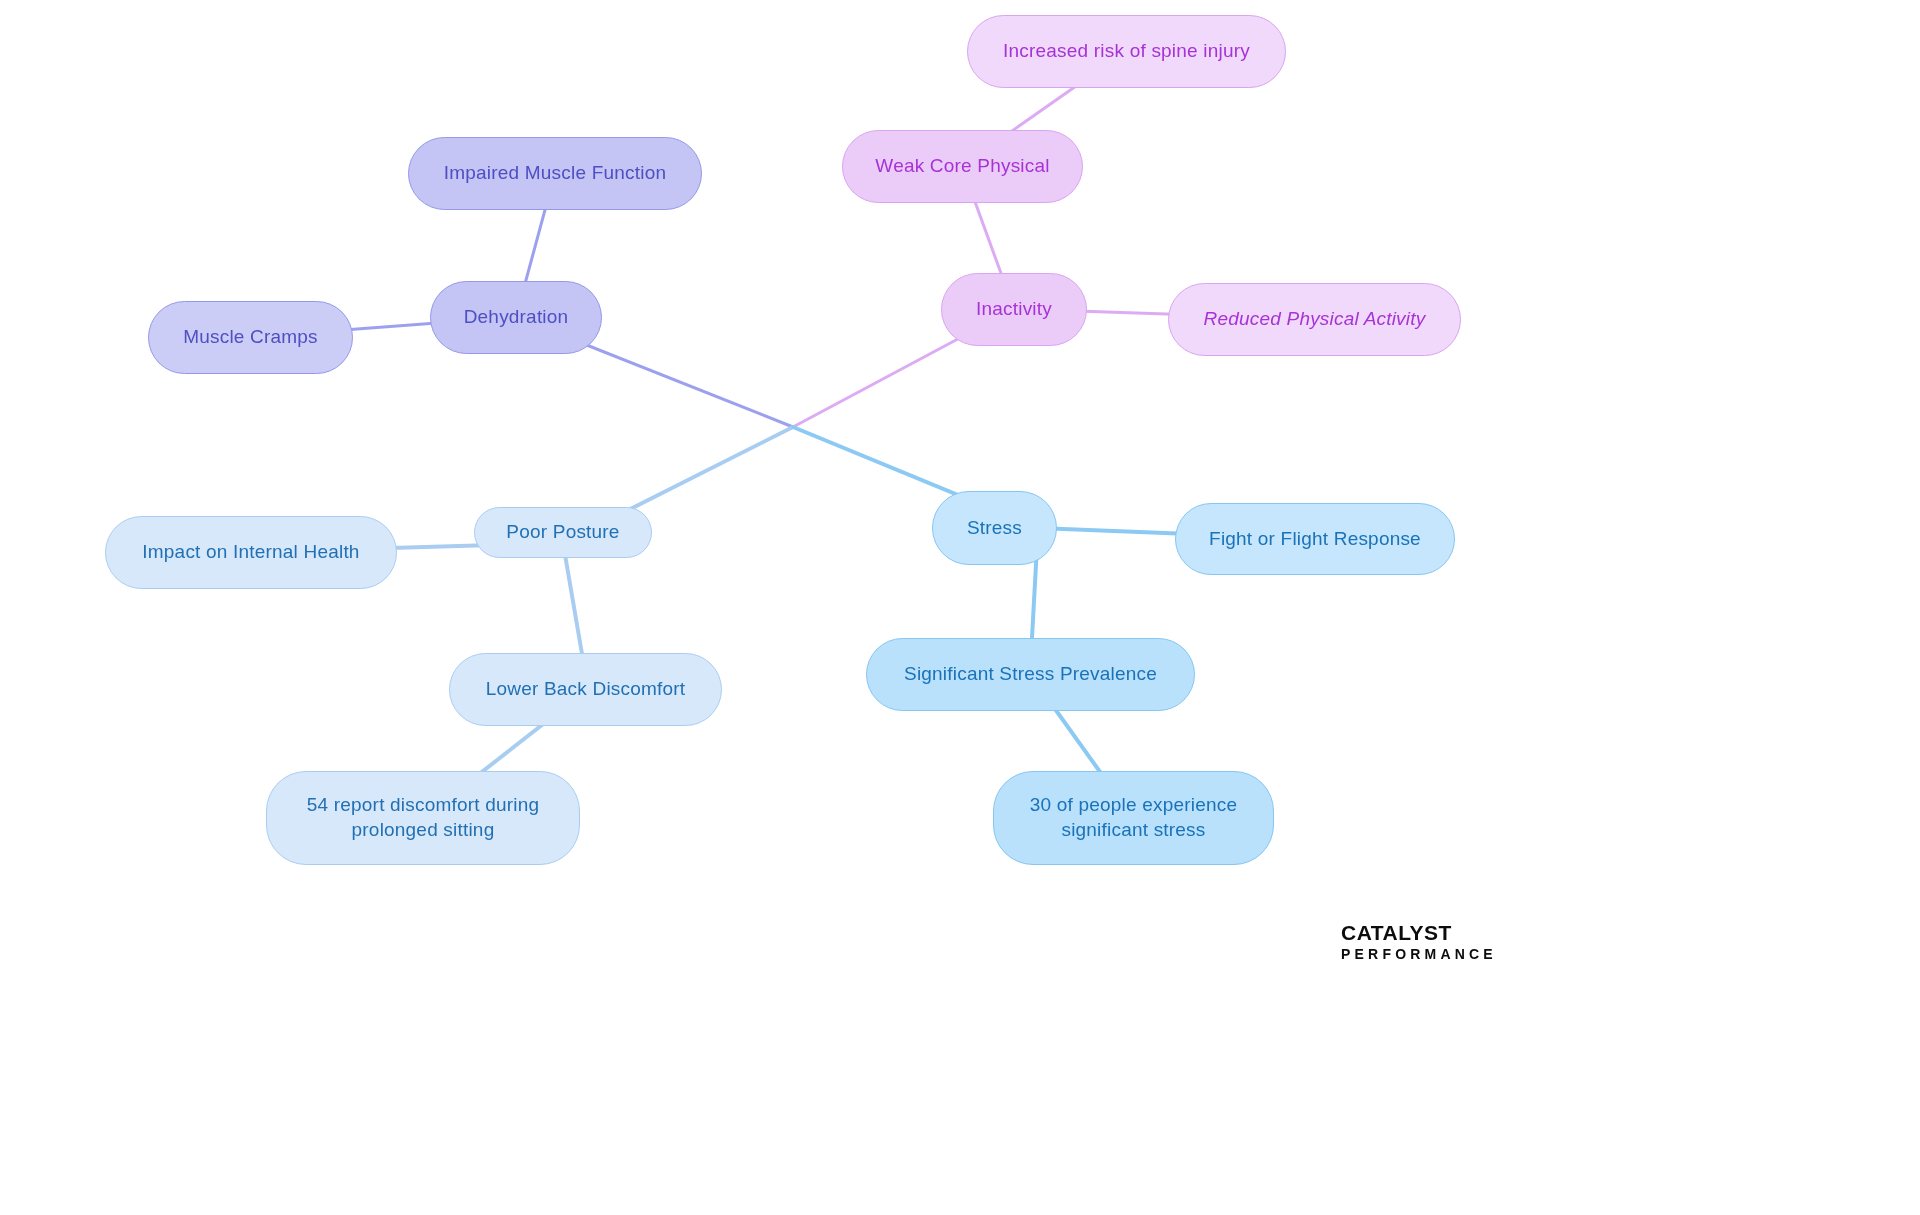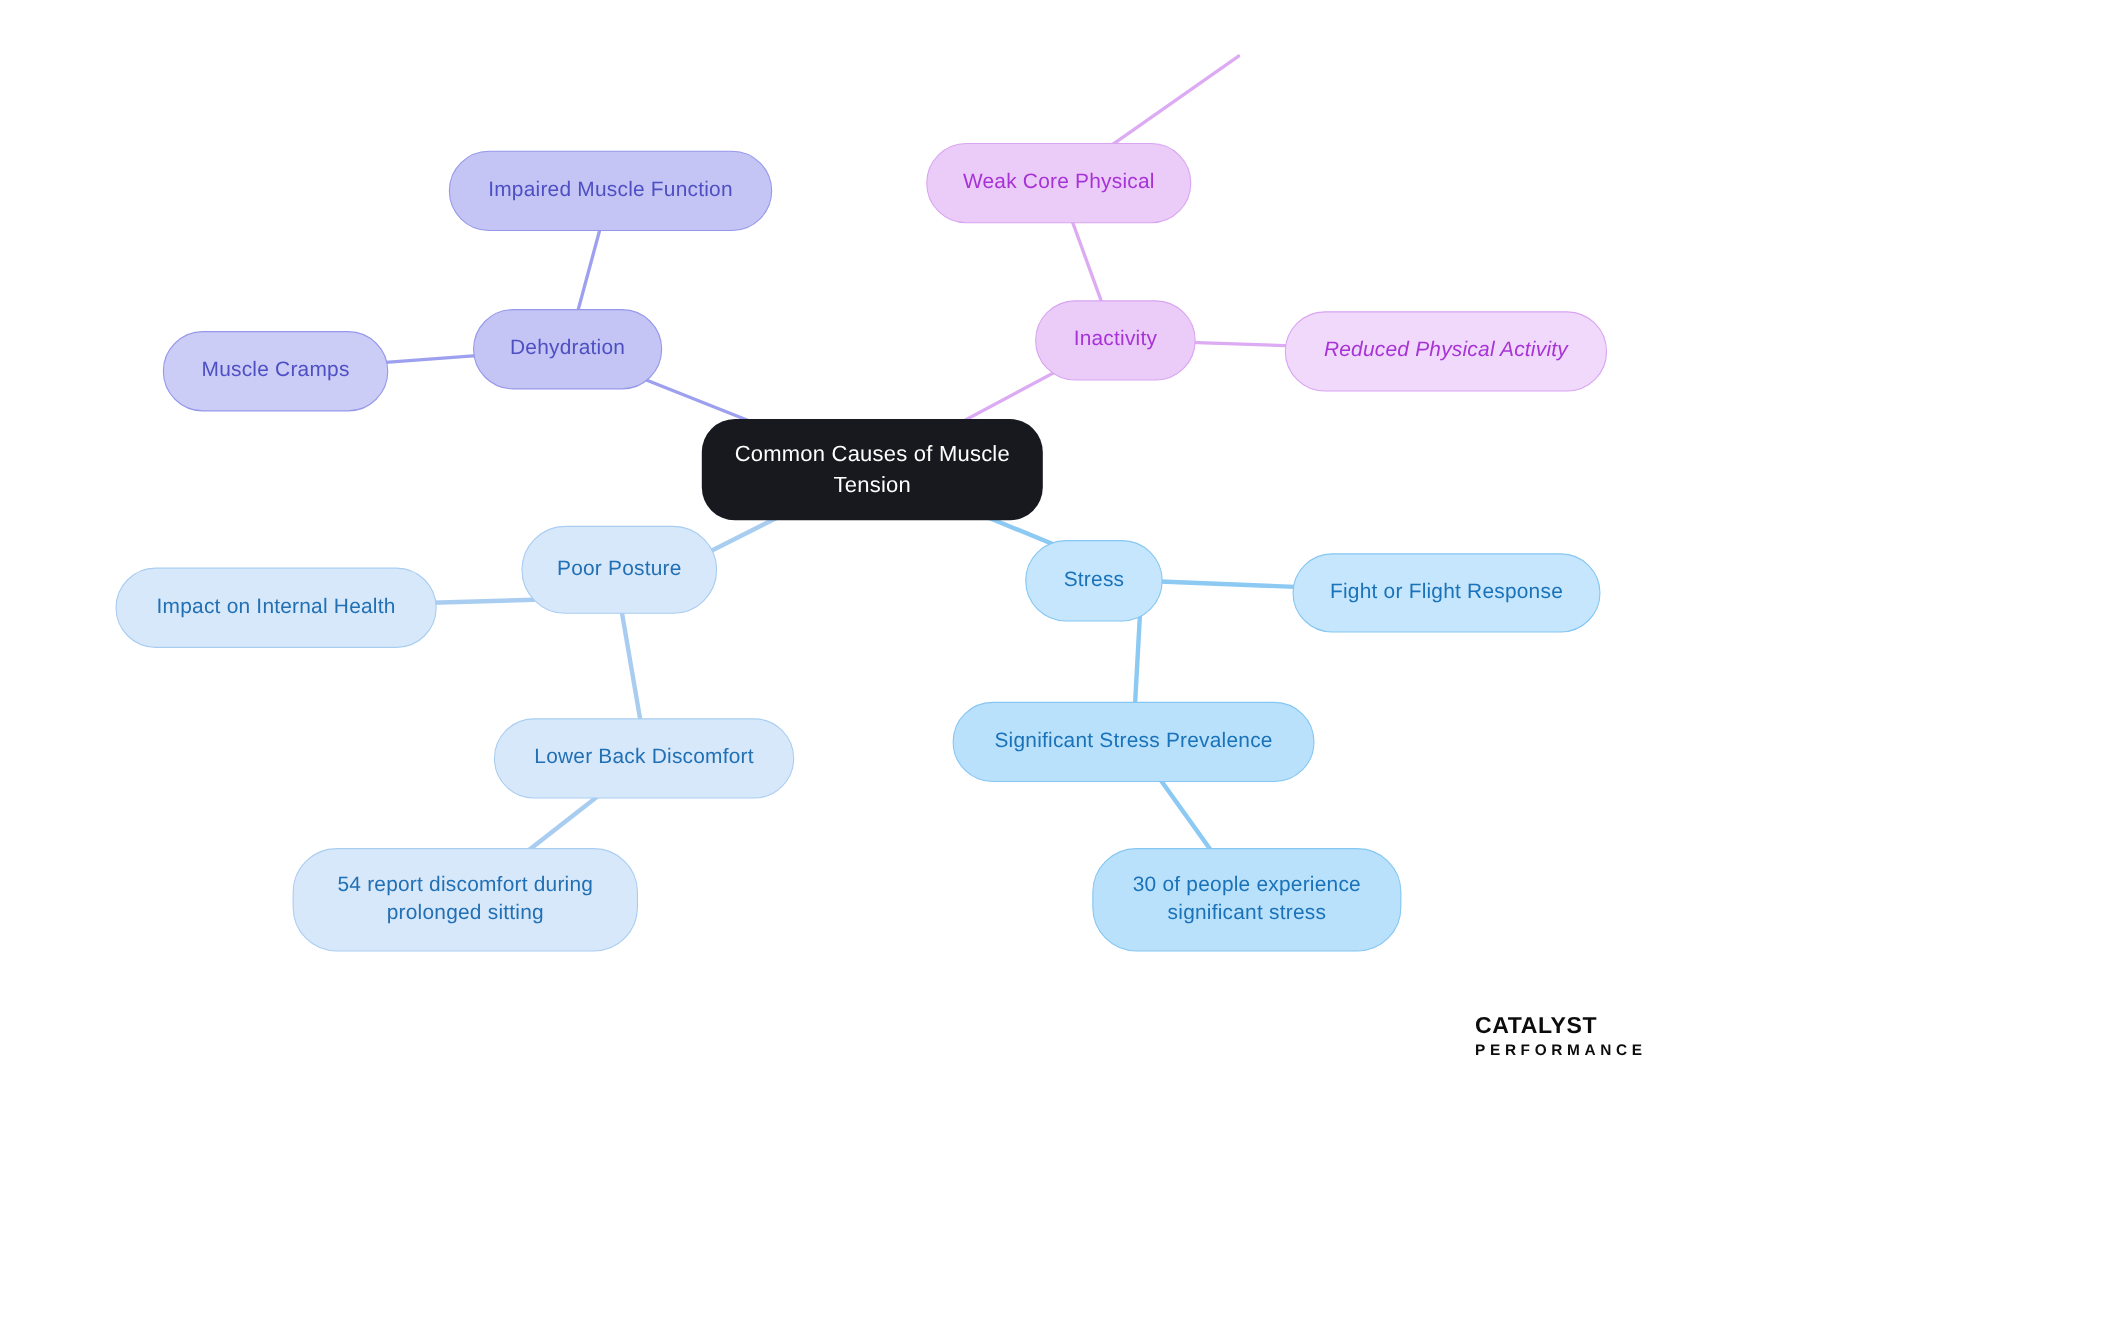--- a/index.html
+++ b/index.html
@@ -130,31 +130,31 @@
     <line class="edge edge-posture" x1="563" y1="543" x2="251" y2="552"></line>
     <line class="edge edge-posture" x1="563" y1="543" x2="588" y2="689"></line>
     <line class="edge edge-posture" x1="588" y1="689" x2="423" y2="818"></line>
 
     <line class="edge edge-stress" x1="793" y1="427" x2="1038" y2="528"></line>
     <line class="edge edge-stress" x1="1038" y1="528" x2="1315" y2="539"></line>
     <line class="edge edge-stress" x1="1038" y1="528" x2="1030" y2="674"></line>
     <line class="edge edge-stress" x1="1030" y1="674" x2="1133" y2="818"></line>
   </svg>
 
-  <div class="node node-center" style="left:638px; top:381px; width:310px; height:92px;">Common Causes of Muscle Tension</div>
 
   <div class="node b-dehydration" style="left:408px; top:137px; width:294px; height:73px;">Impaired Muscle Function</div>
   <div class="node b-dehydration" style="left:430px; top:281px; width:172px; height:73px;">Dehydration</div>
   <div class="node b-dehydration-light" style="left:148px; top:301px; width:205px; height:73px;">Muscle Cramps</div>
 
   <div class="node b-inactivity" style="left:842px; top:130px; width:241px; height:73px;">Weak Core Physical</div>
+  <div class="node b-inactivity-light" style="left:967px; top:15px; width:319px; height:73px;">Increased risk of spine injury</div>
   <div class="node b-inactivity" style="left:941px; top:273px; width:146px; height:73px;text-align:center;">Inactivity</div>
   <div class="node b-inactivity-light" style="left:1168px; top:283px; width:293px; height:73px;font-style:italic;">Reduced Physical Activity</div>
 
-  <div class="node b-posture" style="left:474px; top:478px; width:178px; height:80px;">Poor Posture</div>
+  <div class="node b-posture" style="left:474px; top:507px; width:178px; height:51px;">Poor Posture</div>
   <div class="node b-posture" style="left:105px; top:516px; width:292px; height:73px;">Impact on Internal Health</div>
   <div class="node b-posture" style="left:449px; top:653px; width:273px; height:73px;">Lower Back Discomfort</div>
   <div class="node b-posture" style="left:266px; top:771px; width:314px; height:94px;">54 report discomfort during prolonged sitting</div>
 
   <div class="node b-stress" style="left:932px; top:491px; width:125px; height:74px;">Stress</div>
   <div class="node b-stress" style="left:1175px; top:503px; width:280px; height:72px;">Fight or Flight Response</div>
   <div class="node b-stress-light" style="left:866px; top:638px; width:329px; height:73px;">Significant Stress Prevalence</div>
   <div class="node b-stress-light" style="left:993px; top:771px; width:281px; height:94px;">30 of people experience significant stress</div>
 
   <div class="logo">

